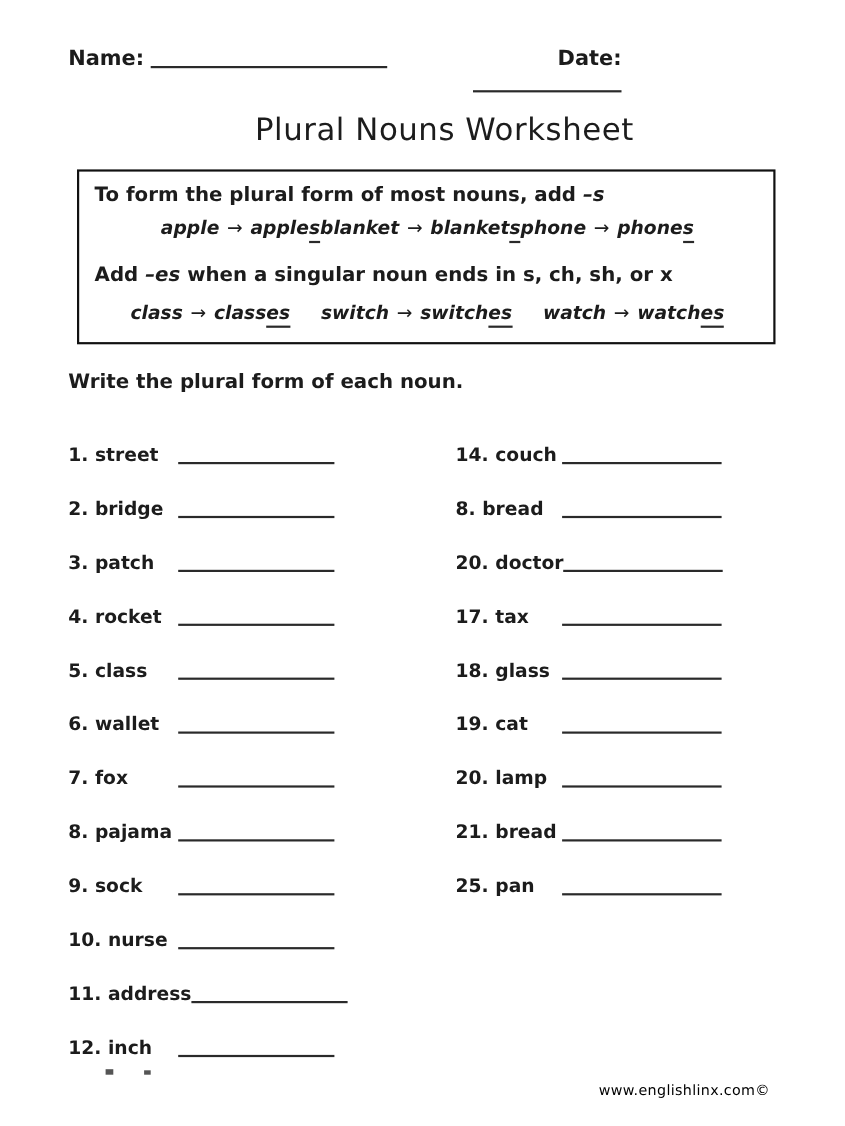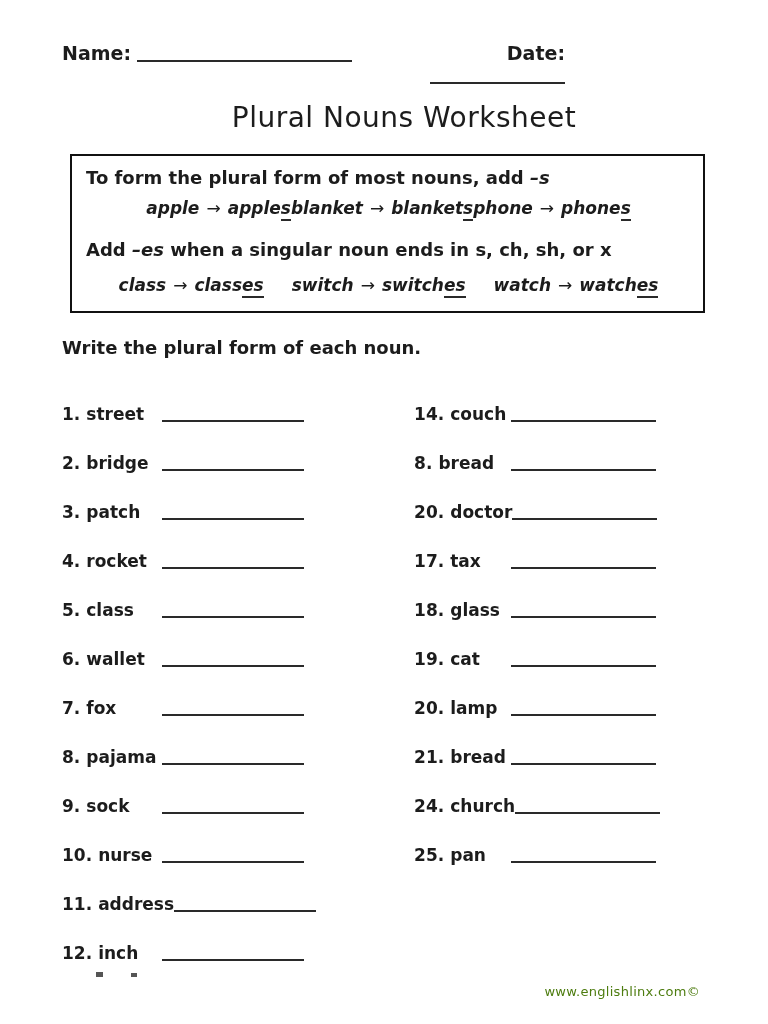--- a/index.html
+++ b/index.html
@@ -52,21 +52,21 @@
   .col-right .blank { width:145px; }
 
   
   .frag { position:absolute; background:#555; }
   .frag-a { left:96px; top:972px; width:7px; height:5px; }
   .frag-b { left:131px; top:973px; width:6px; height:4px; }
 
   
   .footer {
     position:absolute; top:984px; right:68px;
-    font-size:13px; letter-spacing:0.3px; color:#4d7c0f;
+    font-size:13px; letter-spacing:0.3px; color:#000000;
   }
 </style>
 </head>
 <body>
 
 <div class="page">
 
   <div class="hdr">
     <span class="hdr-label">Name:</span>
     <span class="hdr-line name-line"></span>
@@ -195,24 +195,20 @@
         </div>
       <div class="item">
           <span class="item-label"><span class="item-num">20.</span><span>lamp</span></span>
           <span class="blank"></span>
         </div>
       <div class="item">
           <span class="item-label"><span class="item-num">21.</span><span>bread</span></span>
           <span class="blank"></span>
         </div>
       <div class="item">
-          <span class="item-label"><span class="item-num">24.</span><span>church</span></span>
-          <span class="blank"></span>
-        </div>
-      <div class="item">
           <span class="item-label"><span class="item-num">25.</span><span>pan</span></span>
           <span class="blank"></span>
         </div>
     </div>
   </div>
 
   <div class="frag frag-a"></div>
   <div class="frag frag-b"></div>
 
   <div class="footer">www.englishlinx.com©</div>

